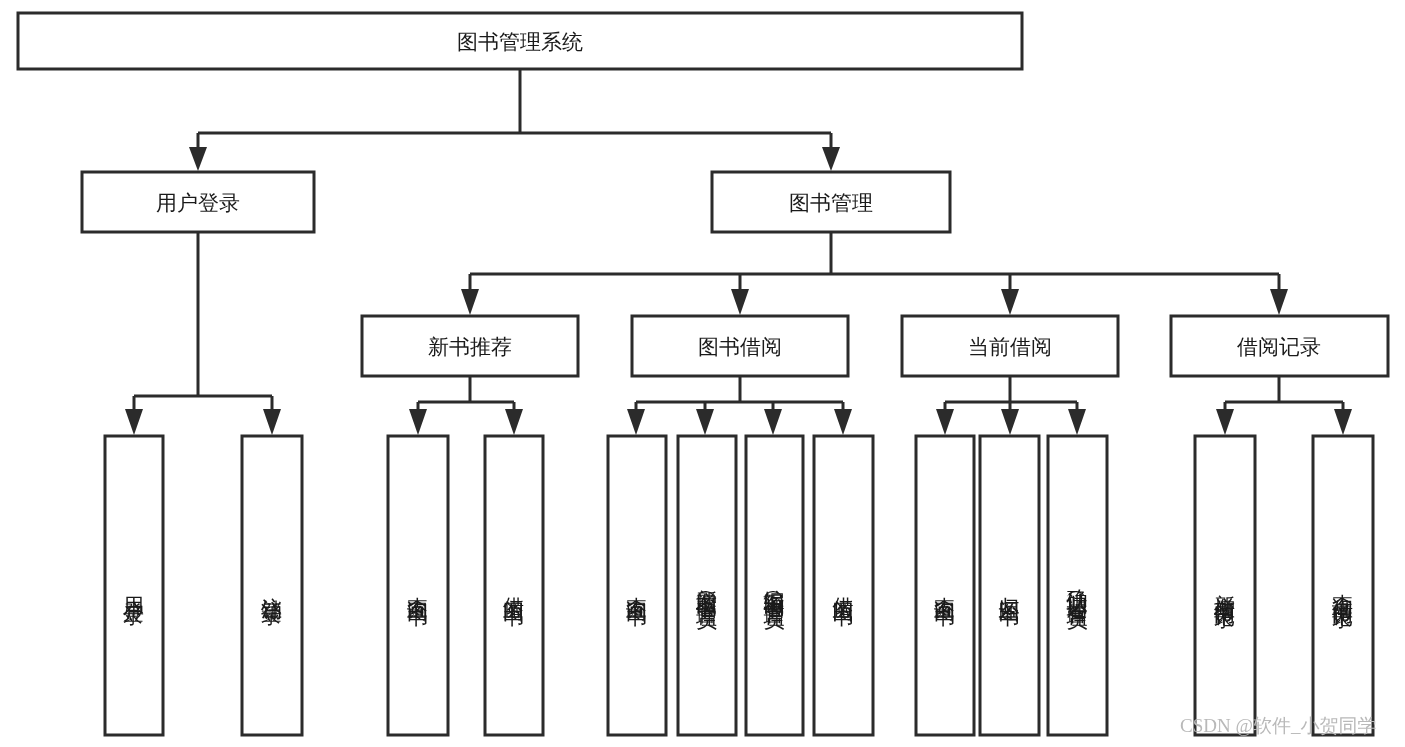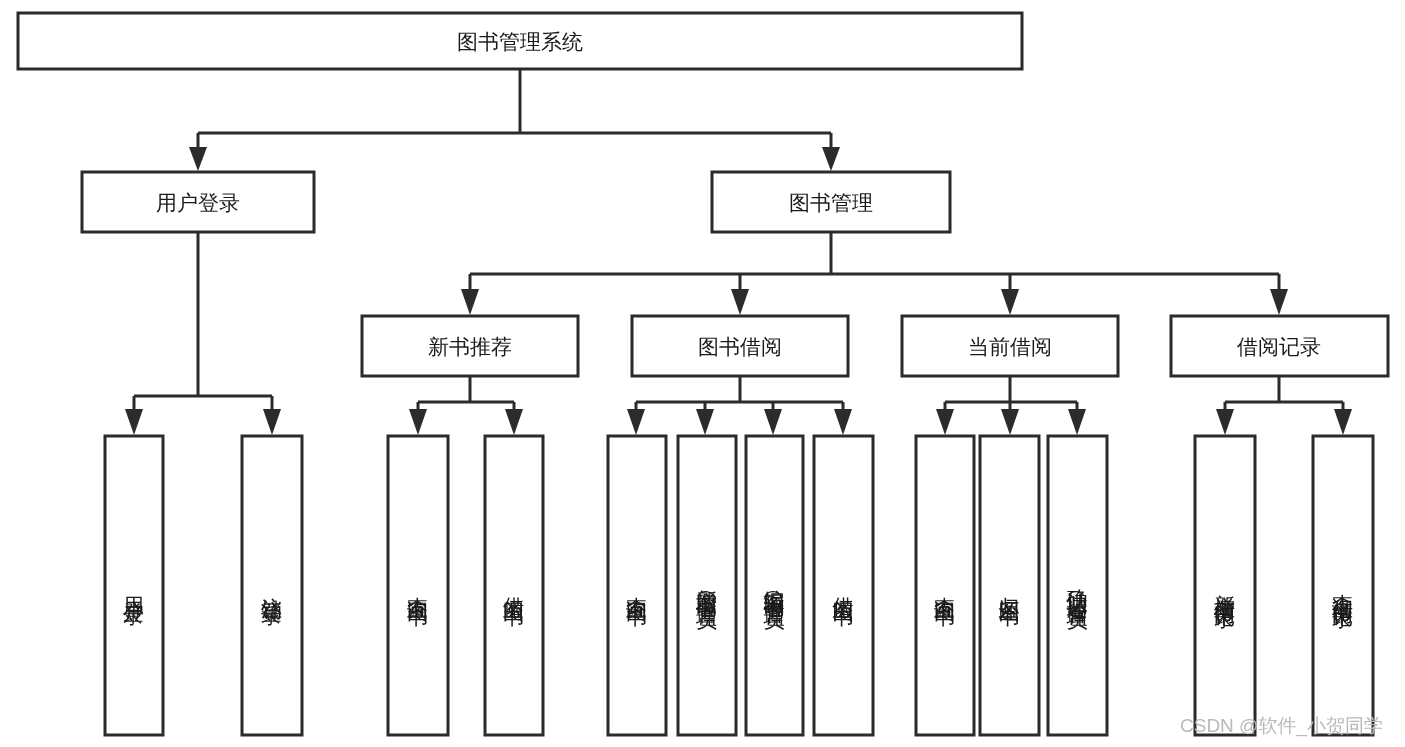--- a/index.html
+++ b/index.html
@@ -59,21 +59,21 @@
     line-height: 1;
     white-space: nowrap;
     text-align: center;
     display: flex;
     align-items: center;
     justify-content: center;
     pointer-events: none;
   }
   .watermark {
     position: absolute;
-    font-family: Liberation Sans, sans-serif;
+    font-family: Liberation Serif, serif;
     font-size: 19px;
     color: #b9b9b9;
     white-space: nowrap;
     left: 1180px;
     top: 713px;
   }
 </style>
 </head>
 <body>
 

